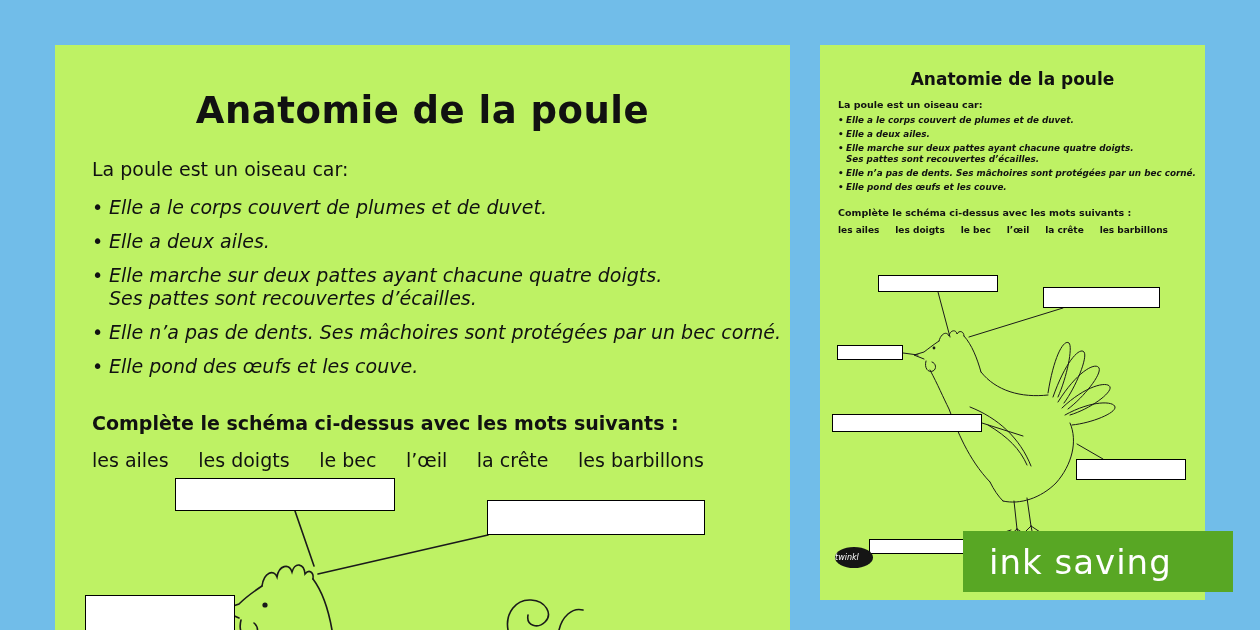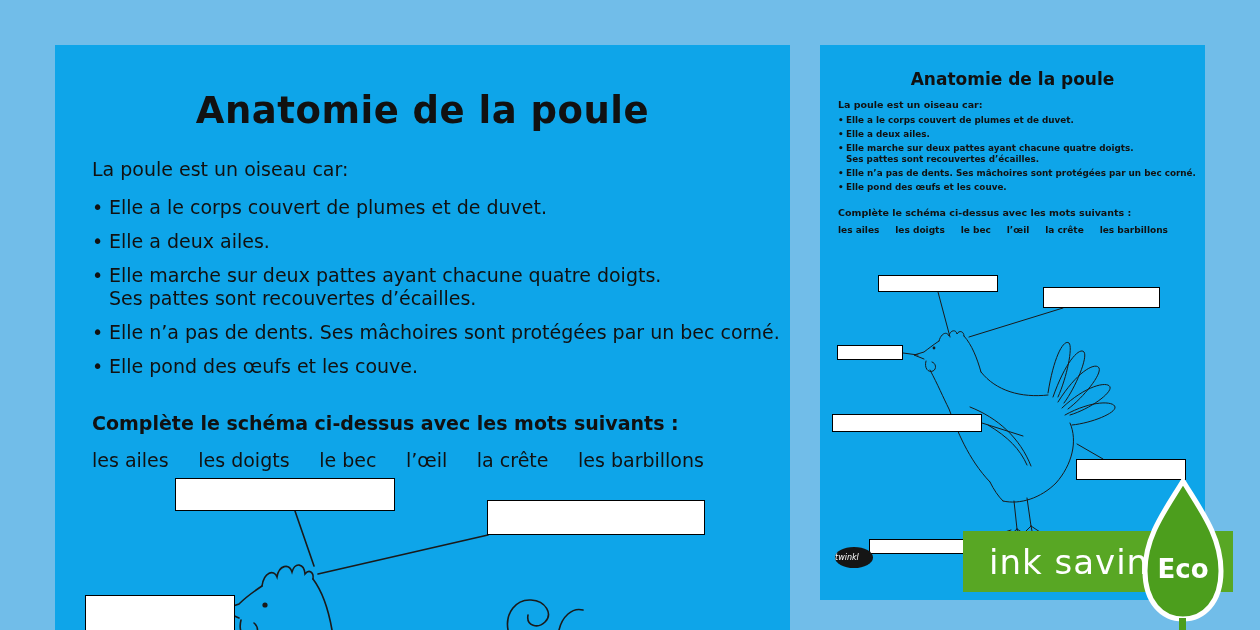--- a/index.html
+++ b/index.html
@@ -6,31 +6,31 @@
   html,body { width:1260px; height:630px; }
   body {
     position:relative;
     background:#71BDE9;
     overflow:hidden;
     font-family:"DejaVu Sans", sans-serif;
     color:#111;
   }
   .canvas { position:absolute; inset:0; }
 
-  .paper { position:absolute; background:#0ea5e9; }
+  .paper { position:absolute; background:#bef264; }
   .paper-left  { left:55px;  top:45px; width:735px; height:585px; overflow:hidden; z-index:1; }
   .paper-right { left:820px; top:45px; width:385px; height:555px; overflow:hidden; z-index:1; }
 
   
   .title-lg { margin-top:44px; text-align:center; font-size:37px; font-weight:bold; letter-spacing:0.5px; }
   .intro-lg { margin:26px 0 0 37px; font-size:19px; }
   .bullets-lg { margin:16px 0 0 37px; }
   .bullet-row { display:flex; margin-bottom:11px; font-size:19px; line-height:23px; }
   .bullet-row .dot { width:17px; flex:none; }
-  .btext { white-space:pre-line; }
+  .btext { white-space:pre-line;font-style:italic; }
   .instr-lg { margin:34px 0 0 37px; font-size:19px; font-weight:bold; }
   .wordbank-lg { margin:15px 0 0 37px; width:612px; display:flex; justify-content:space-between; font-size:19px; }
 
   
   .title-sm { margin-top:24px; text-align:center; font-size:17px; font-weight:bold; }
   .intro-sm { margin:10px 0 0 18px; font-size:9.5px; font-weight:bold; }
   .bullets-sm { margin:5px 0 0 18px; }
   .bullet-row-sm { display:flex; margin-bottom:3px; font-size:8.8px; line-height:11px; font-weight:bold; }
   .bullet-row-sm .dot { width:8px; flex:none; }
   .instr-sm { margin:14px 0 0 18px; font-size:9.5px; font-weight:bold; }
@@ -215,21 +215,14 @@
 
     <div class="twinkl-logo">
       <span>twinkl</span>
     </div>
   </div>
 
   <div class="ink-banner">
     <span class="ink-text">ink saving</span>
   </div>
 
-  <div class="eco-leaf">
-    <svg viewBox="0 0 92 154">
-      <path d="M46,5 C63,33 84,60 84,95 C84,126 67,143 46,143 C25,143 8,126 8,95 C8,60 29,33 46,5 Z" fill="#4C9E1D" stroke="#ffffff" stroke-width="5"></path>
-      <rect x="42" y="142" width="7" height="12" fill="#4C9E1D"></rect>
-    </svg>
-    <span class="eco-text">Eco</span>
-  </div>
 
 </div>
 
 </body></html>

